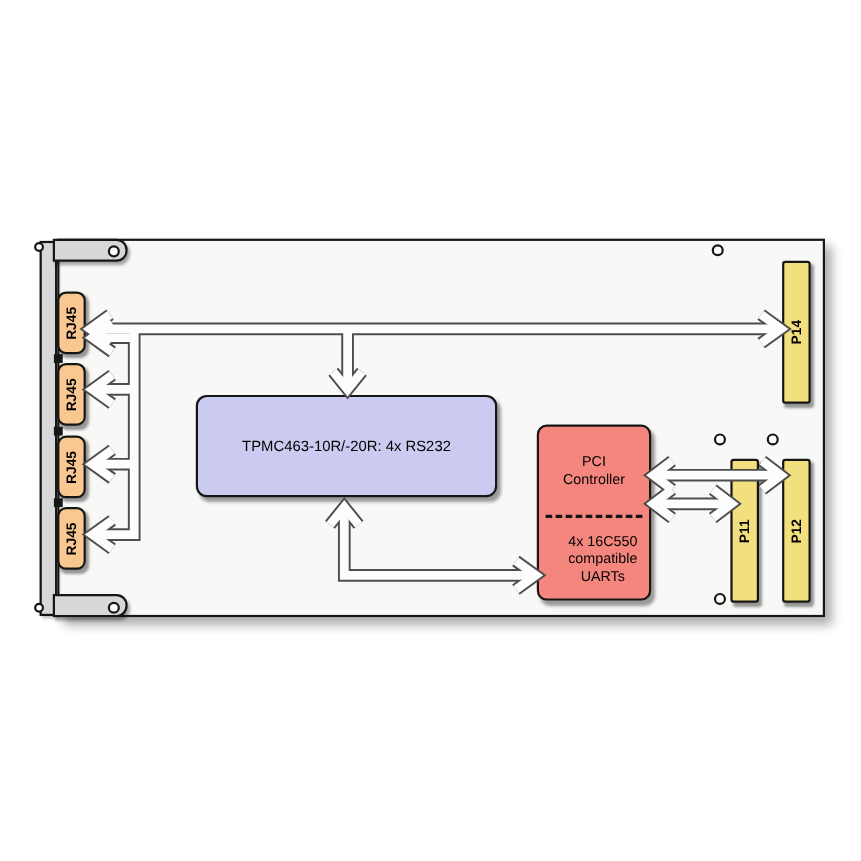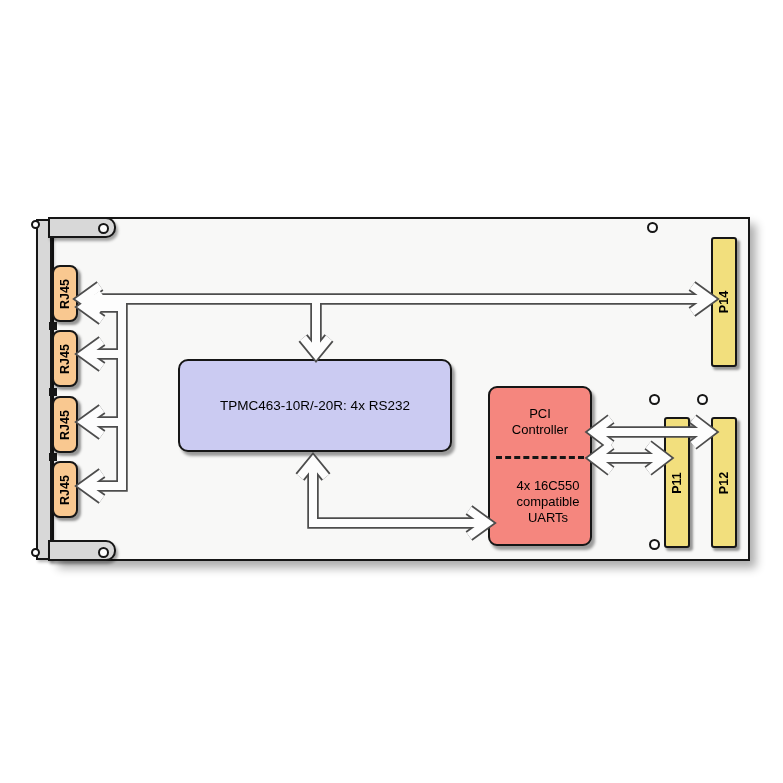--- a/index.html
+++ b/index.html
@@ -136,21 +136,21 @@
     width: 104px; height: 160px;
     background: var(--pci-block-fill);
     border-radius: 9px;
     display: flex;
     flex-direction: column;
     font-size: 13px;
     line-height: 16px;
     text-align: center;
   }
   .pci-top {
-    height: 68px;
+    height: 80px;
     display: flex;
     flex-direction: column;
     align-items: center;
     justify-content: center;
     border-radius: 32px;
   }
   .pci-divider {
     margin: 0 6px;
     border-top: 3px dashed var(--board-border);
     height: 0;

